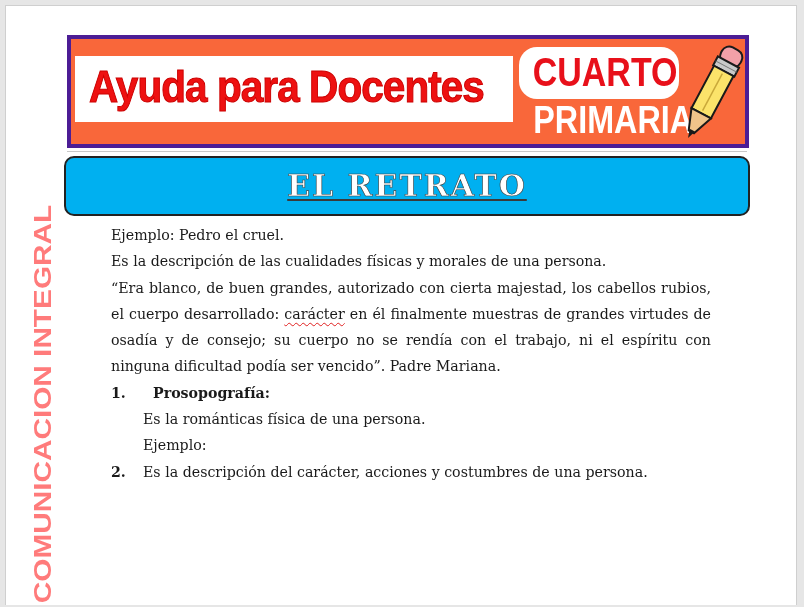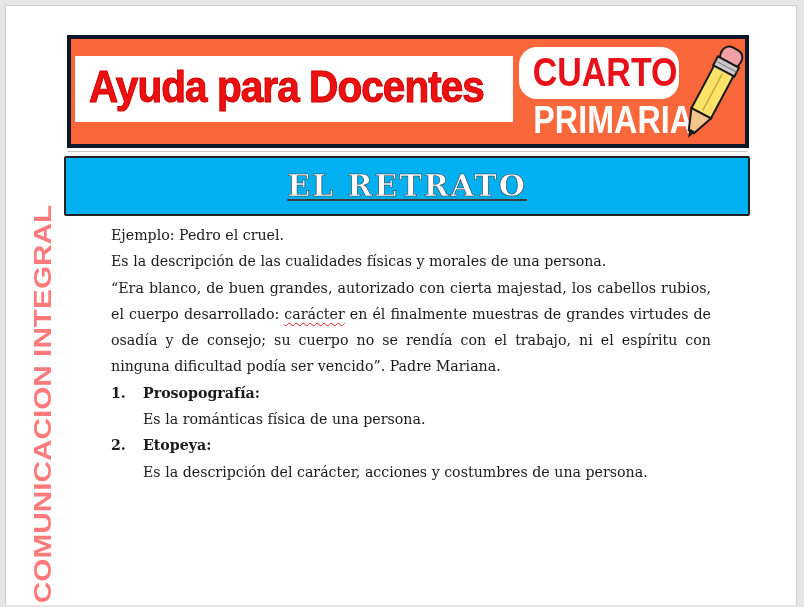--- a/index.html
+++ b/index.html
@@ -14,21 +14,21 @@
       background: #ffffff;
       border-left: 1px solid #cfcfcf;
       border-top: 1px solid #cfcfcf;
       border-right: 1px solid #cfcfcf;
       overflow: hidden;
     }
     
     .banner {
       position: absolute; left: 61px; top: 29px;
       width: 682px; height: 113px;
-      border: 4px solid #0f172a;
+      border: 4px solid #4c1d95;
       background: #f9673a;
       overflow: hidden;
     }
     .banner .white-band {
       position: absolute; left: 4px; top: 17px;
       width: 438px; height: 70px;
       background: #fff;
     }
     .banner .stripe {
       position: absolute; left: 4px; width: 438px; height: 5px; background: #f9673a;
@@ -81,21 +81,21 @@
     }
     .banner-underline {
       position: absolute; left: 61px; top: 145px; width: 680px; height: 1px; background: #c8c8c8;
     }
     
     .title-box {
       position: absolute; left: 58px; top: 150px;
       width: 686px; height: 60px;
       background: #00b0f0;
       border: 2px solid #222;
-      border-radius: 2px;
+      border-radius: 10px;
       text-align: center;
     }
     .title-box .title {
       font-family: "DejaVu Serif", "Liberation Serif", serif;
       font-weight: bold;
       font-size: 30px;
       color: #fff;
       letter-spacing: 2px;
       line-height: 56px;
       text-decoration: underline;
@@ -136,21 +136,21 @@
     .content .justify { text-align: justify; text-align-last: left; }
     .squiggle {
       text-decoration: underline wavy #e02020;
       text-decoration-thickness: 1px;
       text-underline-offset: 3px;
     }
     .list-item { position: relative; padding-left: 32px; }
     .list-item .num {
       position: absolute; left: 0; top: 0; font-weight: bold;
     }
-    .list-item .head { font-weight: bold; }
+    .list-item .head { font-weight: bold; margin-left: 10px; }
   </style>
 </head>
 <body>
 
 <div class="page">
 
   <div class="banner">
     <div class="stripe s1"></div>
     <div class="white-band"></div>
     <div class="stripe s2"></div>
@@ -189,22 +189,22 @@
 
   <div class="content">
     <p>Ejemplo: Pedro el cruel.</p>
     <p>Es la descripción de las cualidades físicas y morales de una persona.</p>
     <p class="justify"><span>“Era blanco, de buen grandes, autorizado con cierta majestad, los cabellos rubios, el cuerpo desarrollado: </span><span class="squiggle">carácter</span><span> en él finalmente muestras de grandes virtudes de osadía y de consejo; su cuerpo no se rendía con el trabajo, ni el espíritu con ninguna dificultad podía ser vencido”. Padre Mariana.</span></p>
 
     <div class="list-item" style="margin-top:0;">
       <span class="num">1.</span>
       <p class="head">Prosopografía:</p>
       <p>Es la románticas física de una persona.</p>
+      <p>Ejemplo:</p>
     </div>
 
     <div class="list-item">
       <span class="num">2.</span>
-      <p class="head">Etopeya:</p>
       <p>Es la descripción del carácter, acciones y costumbres de una persona.</p>
 
     </div>
   </div>
 </div>
 
 </body></html>

